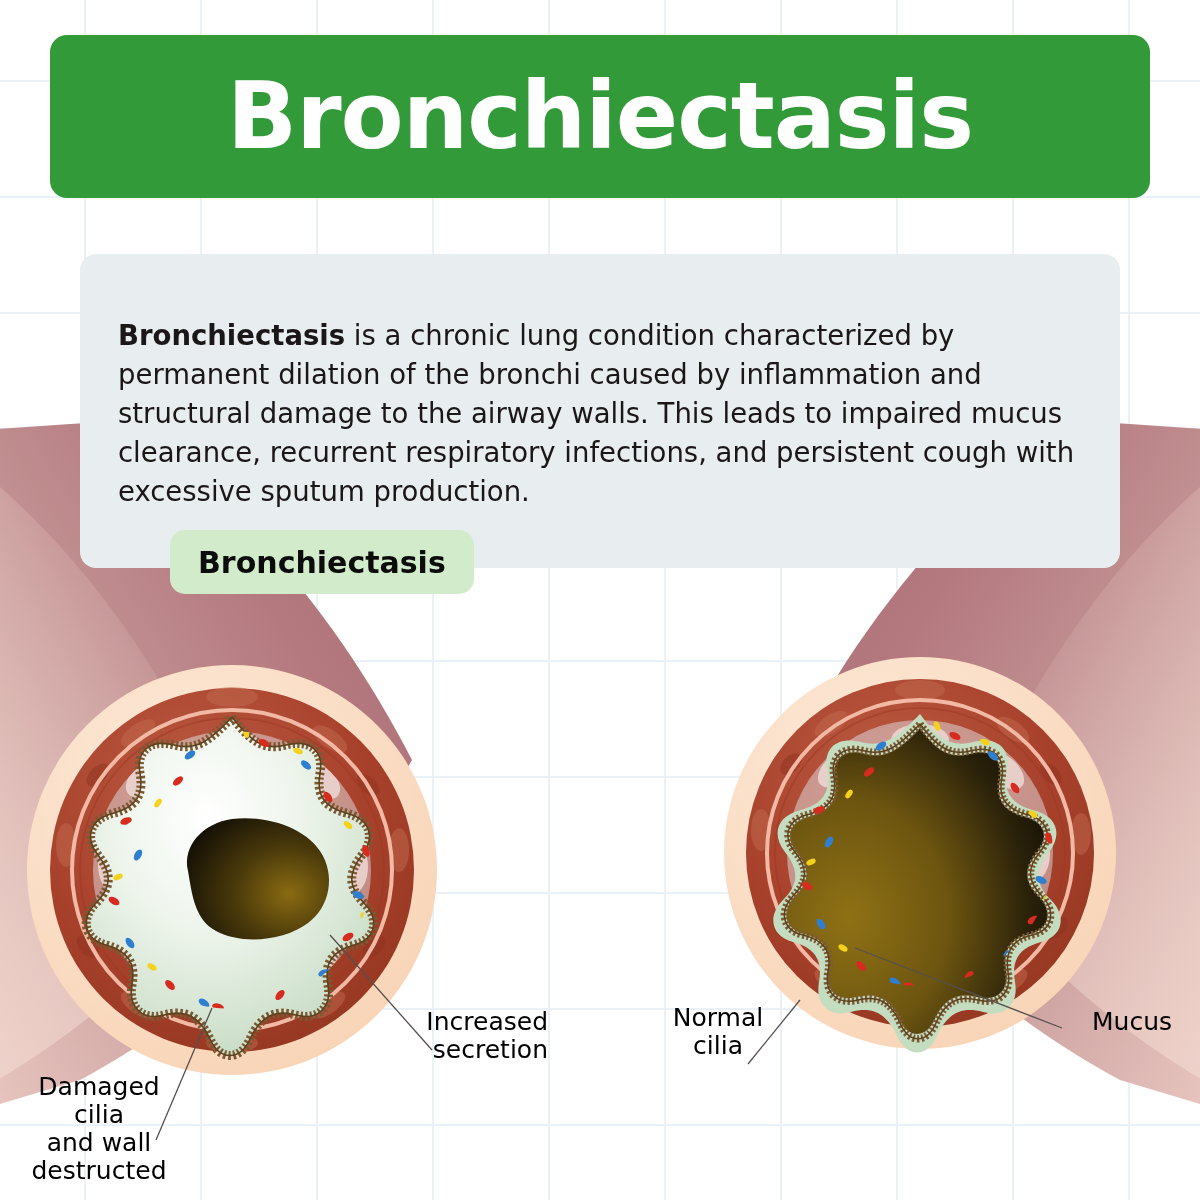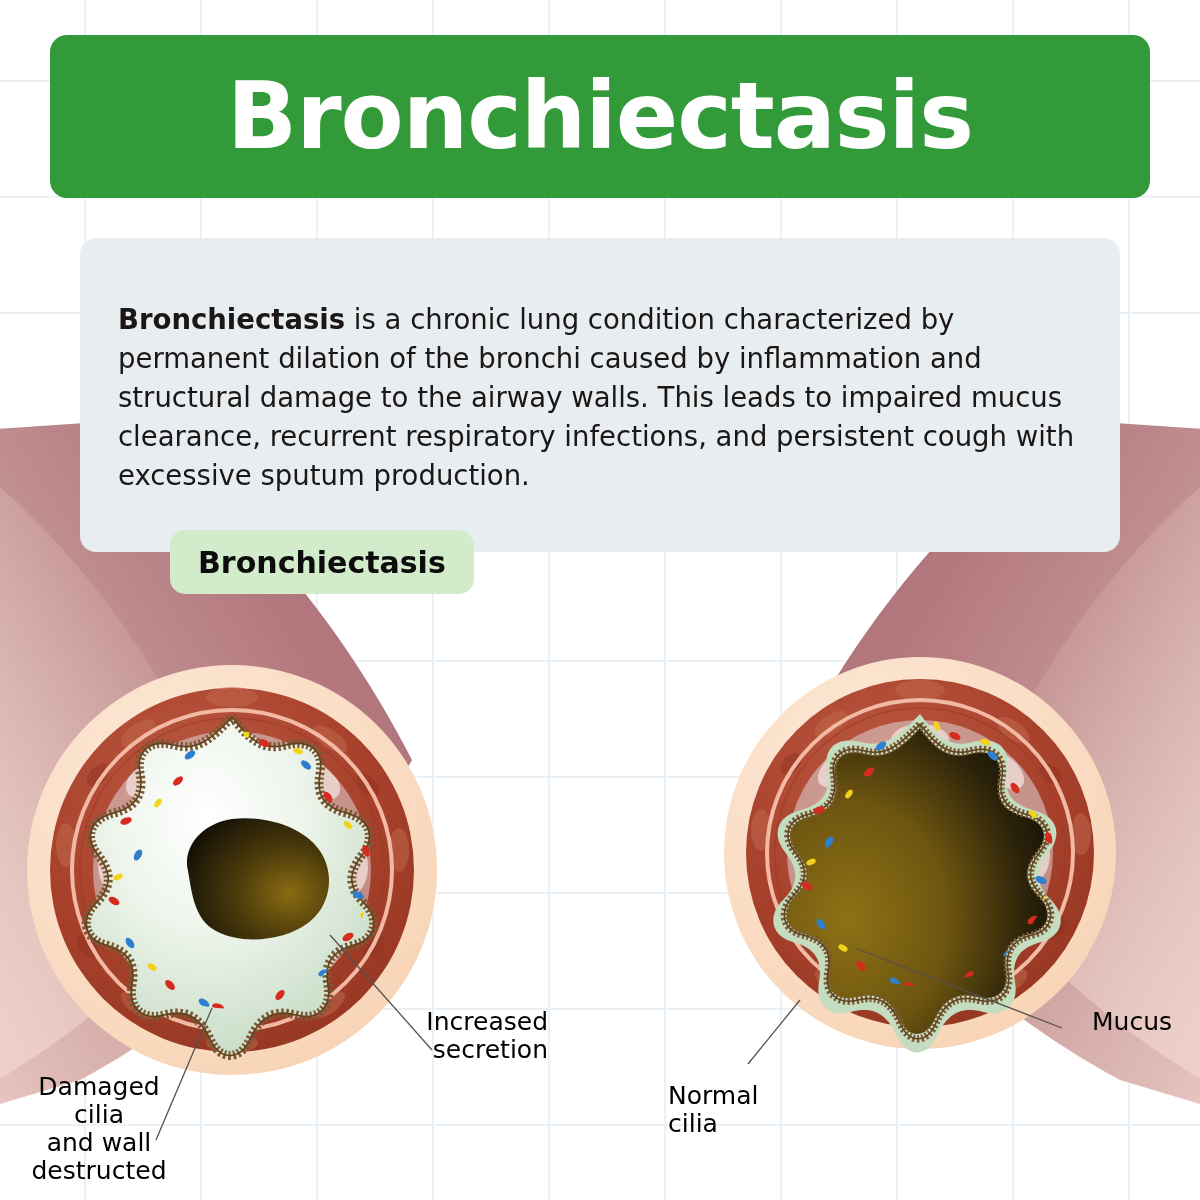--- a/index.html
+++ b/index.html
@@ -56,21 +56,21 @@
     font-weight: bold;
     letter-spacing: -1px;
     line-height: 1;
     font-family: "DejaVu Sans", sans-serif;
   }
 
   
   #description-card {
     position: absolute;
     left: 80px;
-    top: 238px;
+    top: 254px;
     width: 1040px;
     box-sizing: border-box;
     padding: 34px 36px 30px 38px;
     border-radius: 16px;
     background: #e8edf0;
     z-index: 5;
   }
   #description-text {
     color: #1b1617;
     font-size: 27.5px;
@@ -115,21 +115,21 @@
     position: absolute;
     z-index: 8;
     font-family: "DejaVu Sans", sans-serif;
     font-size: 25px;
     line-height: 1.12;
     color: #000000;
     white-space: pre-line;
   }
   #anno-damaged   { left: 24px;  top: 1073px; width: 150px; text-align: center; }
   #anno-secretion { left: 418px; top: 1008px; width: 130px; text-align: right; }
-  #anno-normal    { left: 668px; top: 1082px; width: 100px; text-align: left; }
+  #anno-normal    { left: 668px; top: 1004px; width: 100px; text-align: center; }
   #anno-mucus     { left: 1072px; top: 1008px; width: 120px; text-align: center; }
 
   .leader-layer {
     position: absolute;
     inset: 0;
     z-index: 7;
     pointer-events: none;
   }
 </style>
 </head>

